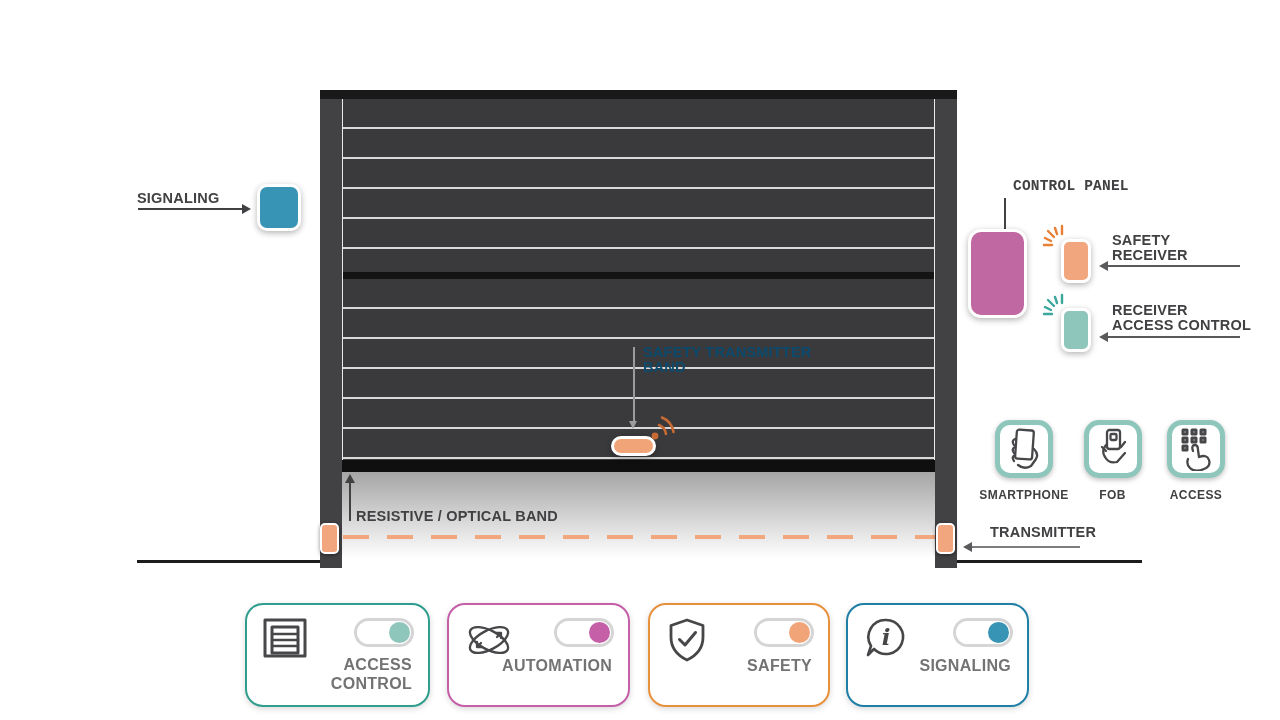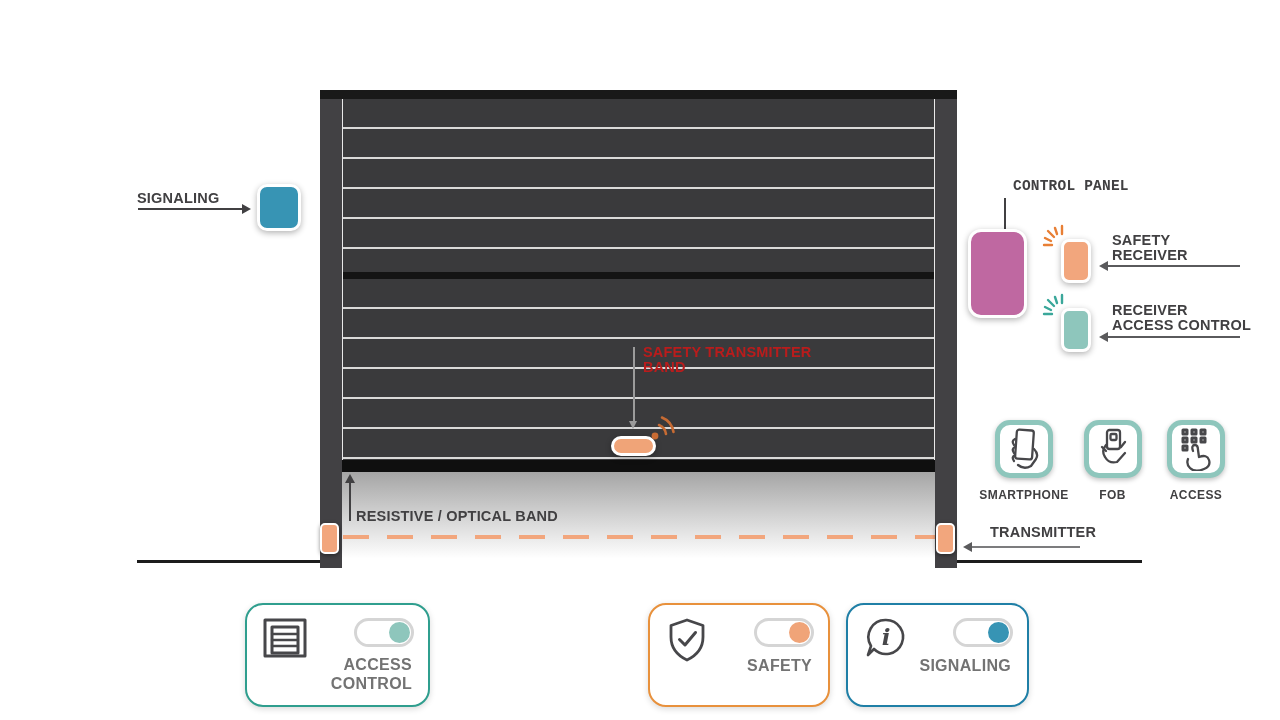--- a/index.html
+++ b/index.html
@@ -7,21 +7,21 @@
   .stage {
     position:relative; width:1280px; height:720px; overflow:hidden;
     background:#ffffff;
     font-family:"Liberation Sans", sans-serif;
     color:#414042;
   }
   .lbl {
     position:absolute; font-weight:bold; font-size:14.5px; letter-spacing:.2px;
     color:#414042; line-height:16px; white-space:nowrap;
   }
-  .lbl.light { color:#b91c1c; }
+  .lbl.light { color:#0c4a6e; }
   .lbl.small { font-size:12px; letter-spacing:.4px; }
 
   
   .door-header { position:absolute; left:320px; top:90px; width:637px; height:9px; background:#191919; }
   .rail { position:absolute; top:99px; width:22px; height:469px; background:#424144; }
   .rail-l { left:320px; } .rail-r { left:935px; }
   .curtain {
     position:absolute; left:342px; top:99px; width:593px; height:361px;
     background:repeating-linear-gradient(to bottom,#3a3a3c 0px,#3a3a3c 28px,#d9d9d9 28px,#d9d9d9 30px);
     border-left:1px solid #e9e9e9; border-right:1px solid #e9e9e9;
@@ -249,20 +249,34 @@
     </svg>
     <div class="toggle">
       <div class="knob k-access"></div>
     </div>
     <div class="card-label cl-two">
       <span>ACCESS</span><br>
       <span>CONTROL</span>
     </div>
   </div>
 
+  <div class="card c-automation">
+    <svg class="lineart card-icon" width="50" height="46" viewBox="0 0 50 46">
+      <ellipse cx="25" cy="23" rx="21" ry="9.5" transform="rotate(28 25 23)"></ellipse>
+      <ellipse cx="25" cy="23" rx="21" ry="9.5" transform="rotate(-28 25 23)"></ellipse>
+      <path d="M17 26 l-4 4 m0 -5 v5 h5"></path>
+      <path d="M33 20 l4 -4 m0 5 v-5 h-5"></path>
+    </svg>
+    <div class="toggle">
+      <div class="knob k-automation"></div>
+    </div>
+    <div class="card-label cl-one">
+      <span>AUTOMATION</span>
+    </div>
+  </div>
 
   <div class="card c-safety">
     <svg class="lineart card-icon" width="44" height="46" viewBox="0 0 44 46">
       <path d="M22 3 L38 8.5 V20 C38 31 31.5 38.5 22 43 C12.5 38.5 6 31 6 20 V8.5 Z" stroke-width="2.8"></path>
       <path d="M14.5 22.5 L20 28 L30.5 15.5" stroke-width="3"></path>
     </svg>
     <div class="toggle">
       <div class="knob k-safety"></div>
     </div>
     <div class="card-label cl-one">

